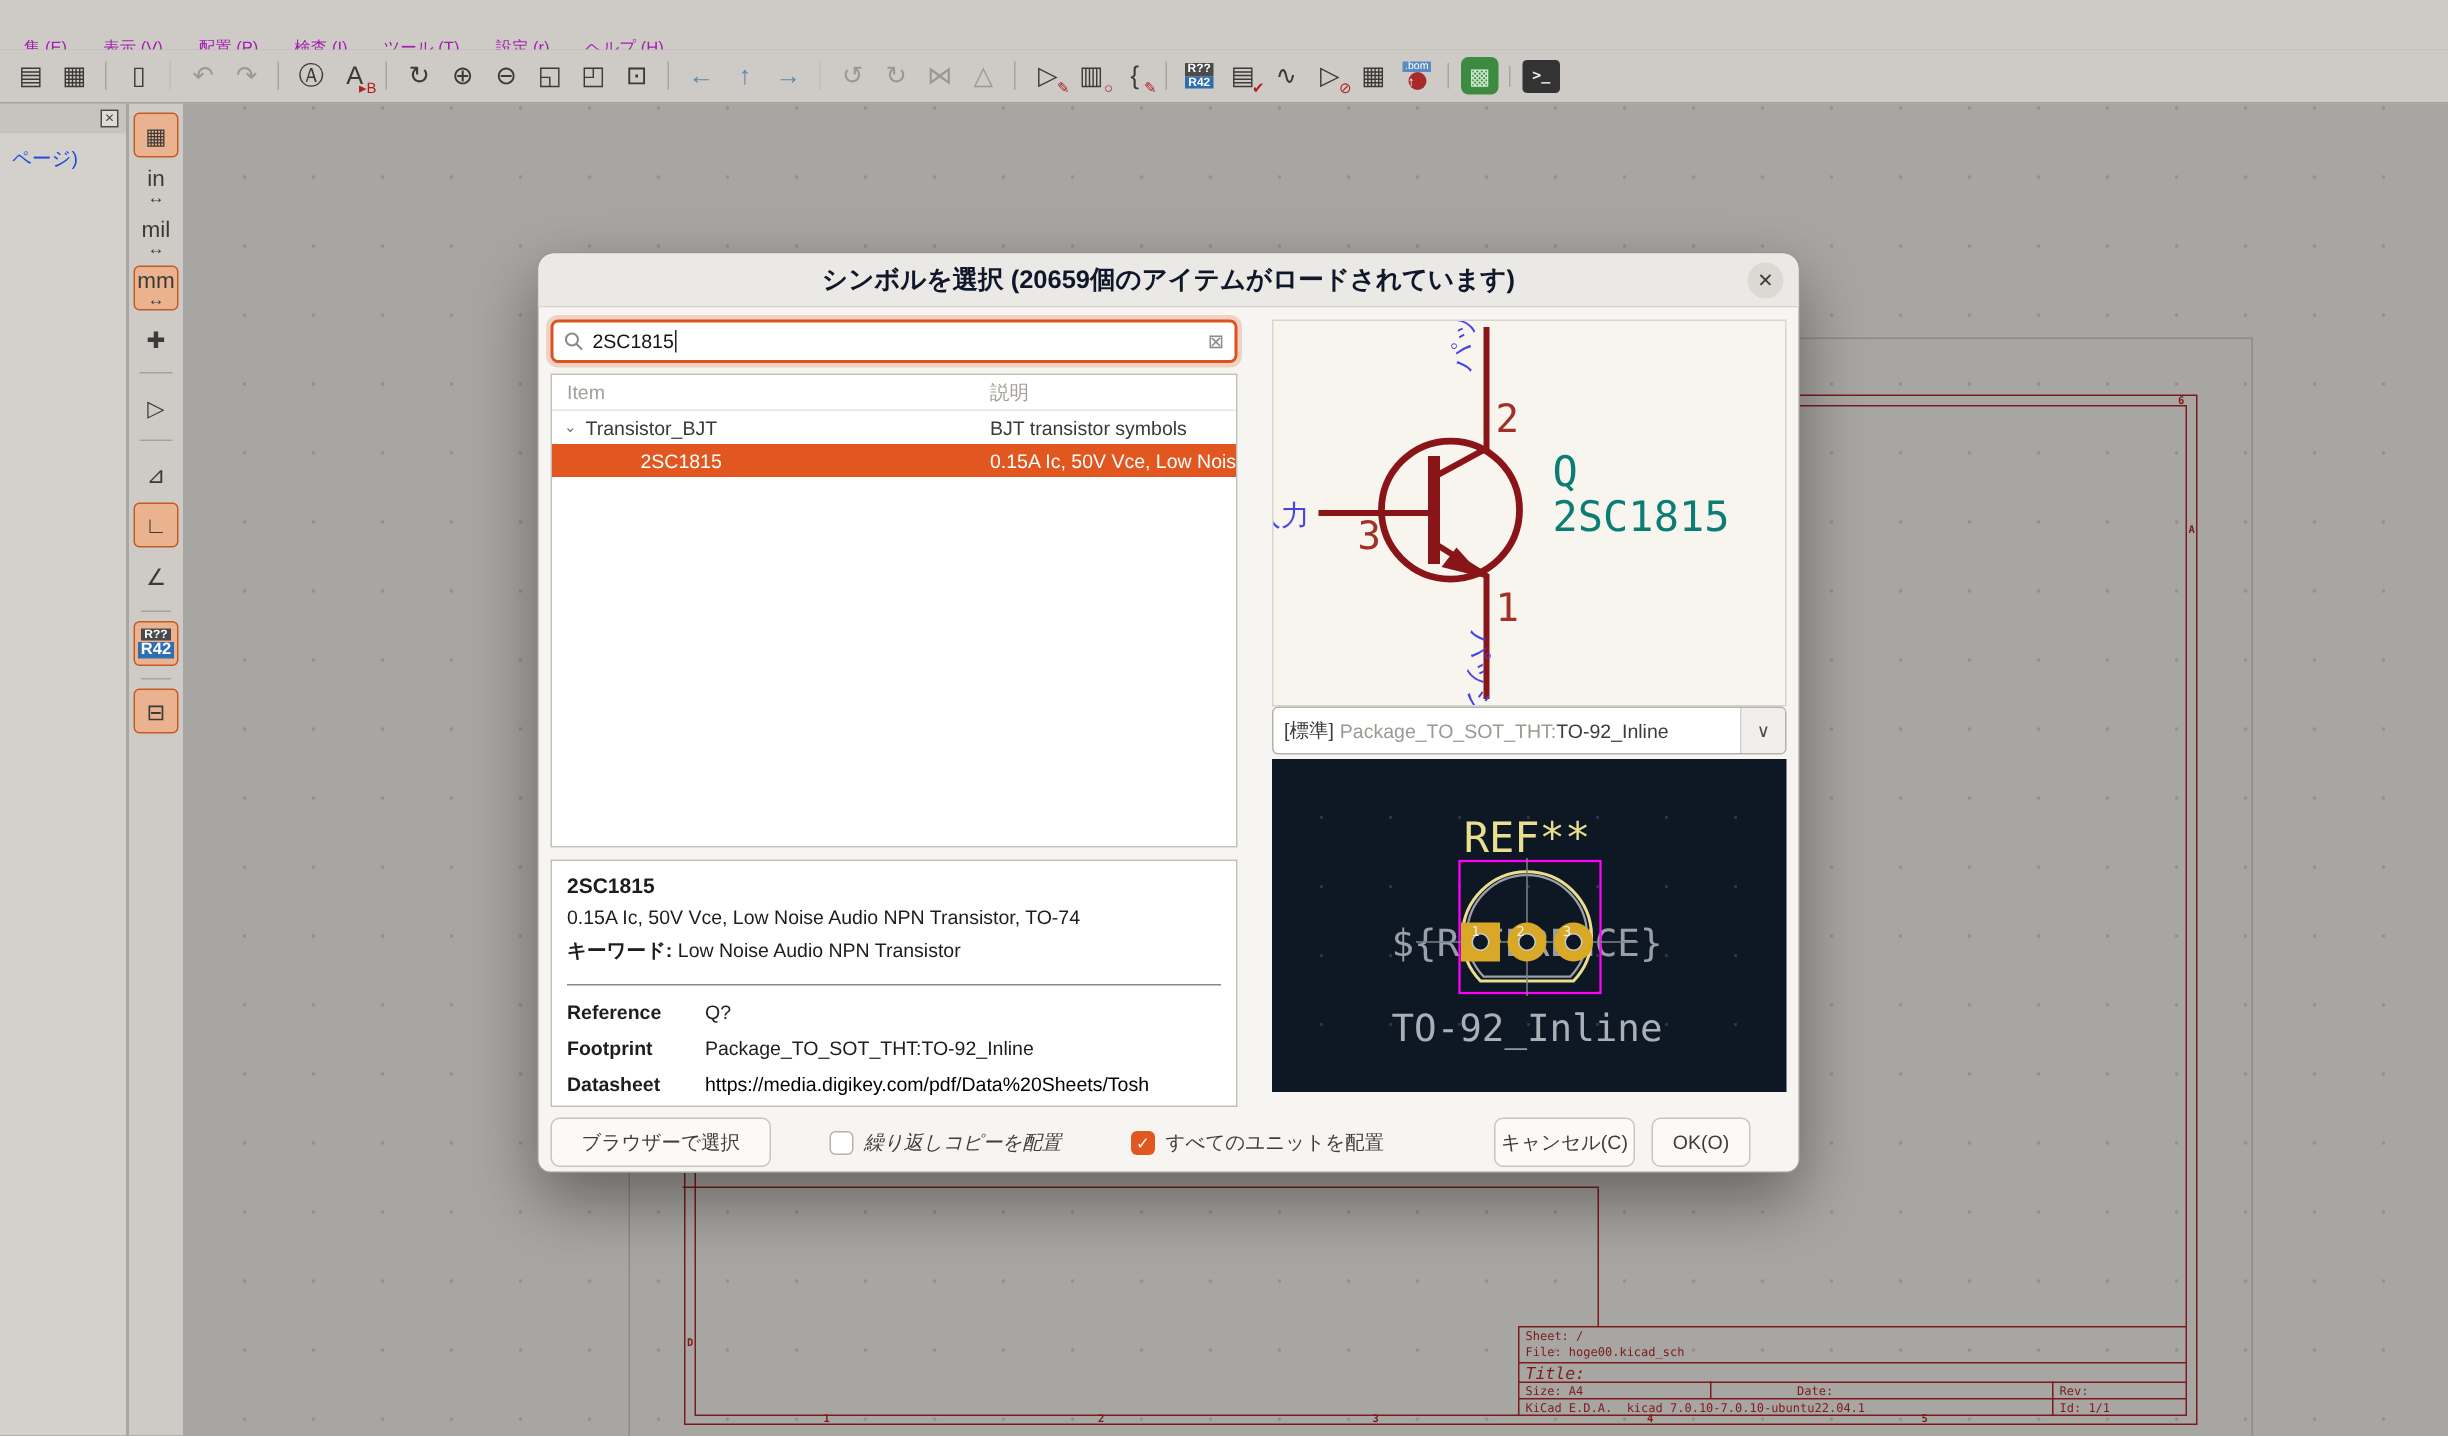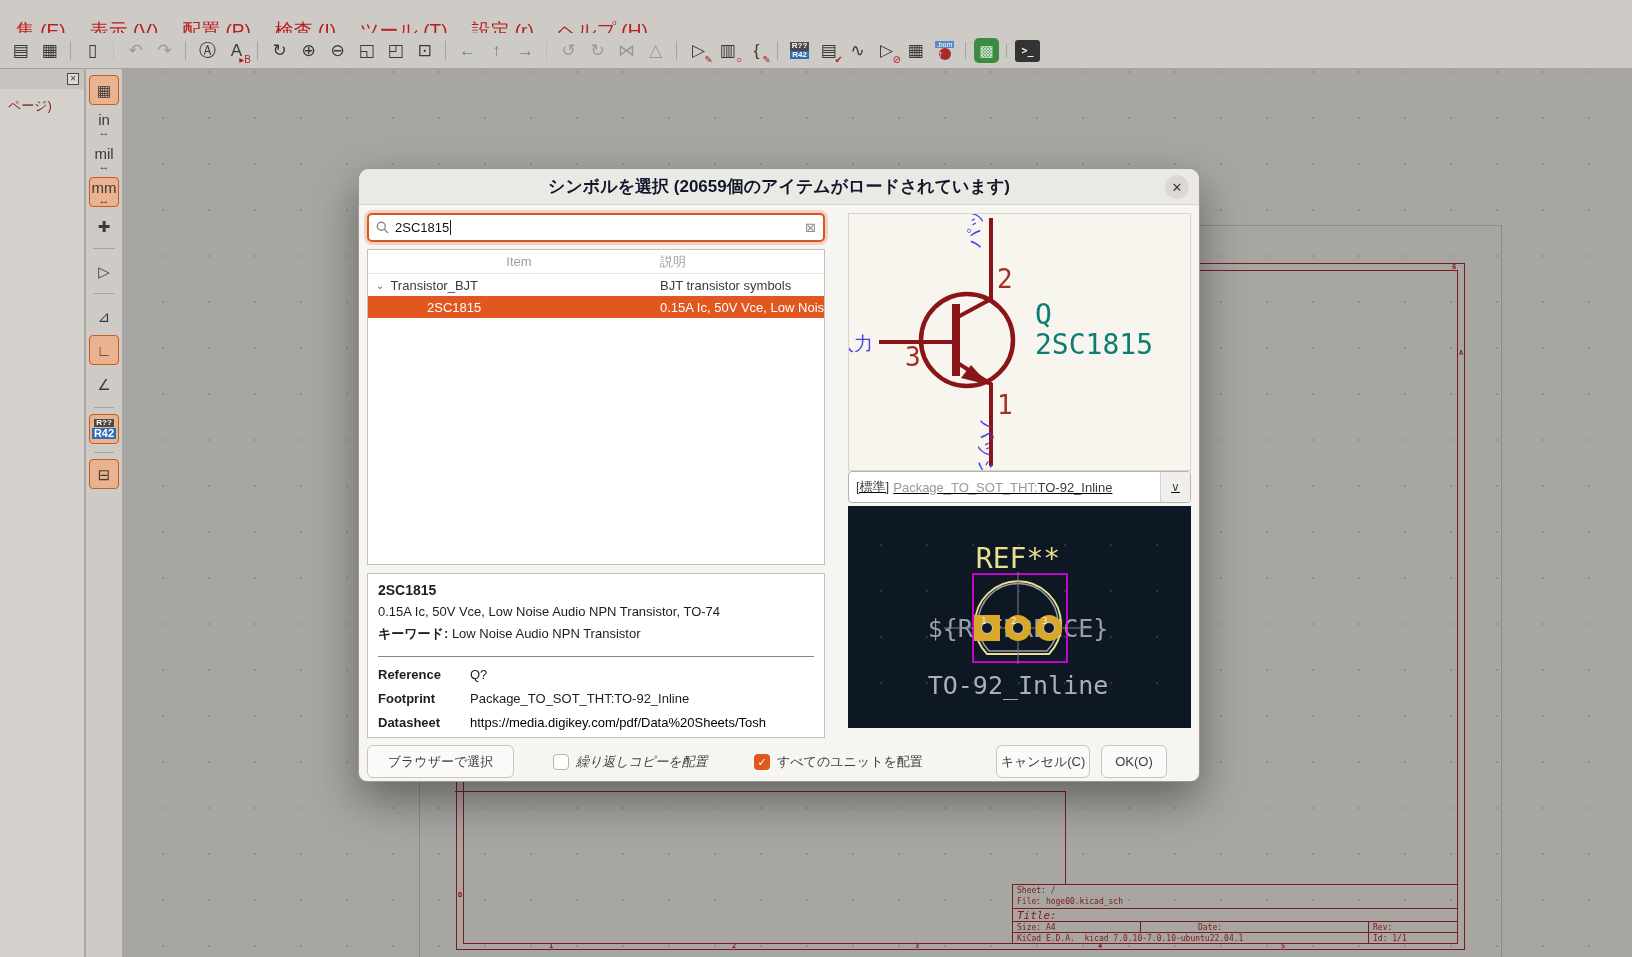--- a/index.html
+++ b/index.html
@@ -1,42 +1,42 @@
 <!DOCTYPE html>
 <html><head>
 <meta charset="utf-8">
 <style>
   * { margin:0; padding:0; box-sizing:border-box; }
   html,body { width:1632px; height:957px; overflow:hidden; }
   body { font-family:"Liberation Sans","DejaVu Sans",sans-serif; background:#a8a6a2; position:relative; }
 
   
   .menubar { position:absolute; left:0; top:0; width:1632px; height:33px; background:#cecbc6; display:flex; align-items:center; padding-left:4px; z-index:30; }
-  .menu-item { font-size:19px; color:#b91c1c; padding:6px 12px; cursor:default;margin-top:29px; }
+  .menu-item { font-size:11px; color:#a21caf; padding:6px 12px; cursor:default;margin-top:29px; }
   .toolbar { position:absolute; left:0; top:33px; width:1632px; height:36px; background:#cecbc6; border-bottom:1px solid #a5a29d; display:flex; align-items:center; padding-left:6px; z-index:30; }
   .icon { position:relative; width:27px; height:27px; margin:0 1px; display:flex; flex-direction:column; align-items:center; justify-content:center; font-size:17px; color:#3b3a38; border-radius:4px; }
   .icon span:empty { display:none; }
   .icon .badge { position:absolute; right:-1px; bottom:-1px; font-size:10px; color:#b01e1e; line-height:1; }
   .icon.blue { color:#5d86b0; font-weight:bold; }
   .icon.dis { opacity:.35; }
   .icon.sepb { margin-left:15px; }
   .icon.sepb::before { content:""; position:absolute; left:-9px; top:4px; bottom:4px; width:1px; background:#a7a4a0; }
   .icon.stack { font-size:8px; font-weight:bold; line-height:1.1; }
   .icon.stack .t1 { background:#4a4a4a; color:#fff; padding:0 2px; }
   .icon.stack .t2 { background:#2f6db5; color:#fff; padding:0 2px; }
   .icon.bomi .t1 { background:#5b8bc4; color:#fff; font-size:7px; padding:0 2px; }
   .icon.bomi .t2 { background:#a82b2b; color:#fff; border-radius:50%; width:12px; height:12px; font-size:9px; line-height:12px; }
   .icon.pcb { background:#3d8b40; color:#cfe8cf; border-radius:5px; width:25px; height:25px; font-size:15px; }
   .icon.term { background:#333; color:#eee; border-radius:3px; width:25px; height:22px; font-size:10px; font-weight:bold; font-family:"DejaVu Sans Mono",monospace; }
 
   
   .left-panel { position:absolute; left:0; top:69px; width:84px; height:888px; background:#d4d1cd; z-index:20; }
   .left-panel .hd { height:20px; background:#c7c4c0; display:flex; justify-content:flex-end; align-items:center; padding-right:5px; }
   .panel-close { width:12px; height:12px; border:1px solid #4a4947; font-size:8px; line-height:10px; text-align:center; color:#4a4947; background:#dedbd7; }
-  .left-panel .lbl { font-size:13px; color:#7f1d1d; padding:8px 0 0 8px; }
+  .left-panel .lbl { font-size:13px; color:#1d4ed8; padding:8px 0 0 8px; }
 
   
   .vtoolbar { position:absolute; left:86px; top:69px; width:36px; height:888px; background:#cecbc6; display:flex; flex-direction:column; align-items:center; padding-top:4px; z-index:20; }
   .vicon { position:relative; width:30px; height:30px; margin:2px 0; display:flex; flex-direction:column; align-items:center; justify-content:center; font-size:15px; color:#3b3a38; border-radius:4px; }
   .vicon .t2 { font-size:9px; line-height:.6; margin-top:-1px; }
   .vicon.sel { background:#eab violet; }
   .vicon.sel { background:#eab28e; border:1px solid #c75a23; }
   .vicon.stack { font-size:8px; font-weight:bold; line-height:1.1; }
   .vicon.stack .t1 { background:#4a4a4a; color:#fff; padding:0 2px; }
   .vicon.stack .t2 { background:#2f6db5; color:#fff; padding:0 2px; margin-top:1px; }
@@ -61,40 +61,40 @@
   .dlg-title { font-size:17px; font-weight:bold; color:#0f172a; }
   .dlg-close { position:absolute; right:10px; top:6px; width:24px; height:24px; border-radius:50%; background:#dcd9d5; color:#3d3c3a; font-size:13px; display:flex; align-items:center; justify-content:center; }
 
   .search-box { position:absolute; left:8px; top:44px; width:458px; height:29px; background:#fff; border:2px solid #d9541e; border-radius:5px; box-shadow:0 0 0 3px rgba(217,84,30,.22); display:flex; align-items:center; padding:0 7px; }
   .search-box .txt { font-size:13px; color:#141414; margin-left:6px; }
   .caret { display:inline-block; width:1px; height:15px; background:#222; vertical-align:middle; margin-left:1px; }
   .search-clear { margin-left:auto; color:#8d8a86; font-size:13px; }
 
   .sym-list { position:absolute; left:8px; top:80px; width:458px; height:316px; background:#fff; border:1px solid #c3c0bb; overflow:hidden; }
   .list-hd { display:flex; height:24px; align-items:center; border-bottom:1px solid #e6e4e0; }
-  .list-hd .c1 { width:292px; padding-left:10px; font-size:13px; color:#a29e98;text-align:center; }
+  .list-hd .c1 { width:292px; padding-left:10px; font-size:13px; color:#a29e98; }
   .list-hd .c2 { font-size:13px; color:#a29e98; }
   .lrow { display:flex; height:22px; align-items:center; font-size:13px; color:#3b3a38; white-space:nowrap; }
   .lrow .c1 { width:292px; overflow:hidden; display:flex; align-items:center; }
   .lrow .c2 { flex:1; overflow:hidden; }
   .lrow.sel { background:#e2571f; color:#fff; }
   .expander { color:#6d6a66; font-size:10px; margin:0 6px 0 8px; }
 
   .details { position:absolute; left:8px; top:404px; width:458px; height:165px; background:#fff; border:1px solid #c3c0bb; overflow:hidden; padding:8px 10px; font-size:13px; color:#1e1d1b; }
   .details .nm { font-weight:bold; font-size:14px; margin-bottom:6px; }
   .details .ds { margin-bottom:6px; }
   .details .kw b { font-weight:bold; }
   .details hr { border:none; border-top:1px solid #8a8783; margin:13px 0 10px 0; }
   .frow { display:flex; margin-bottom:9px; }
   .frow .fl { width:92px; font-weight:bold; }
   .frow .fv {}
   .frow .link { color:#000000; }
 
   .sym-preview { position:absolute; left:489px; top:44px; width:343px; height:258px; background:#f7f5ee; border:1px solid #d8d5cf; }
-  .fp-combo { position:absolute; left:489px; top:302px; width:343px; height:32px; background:#fff; border:1px solid #b5b2ad; border-radius:4px; display:flex; align-items:center; font-size:13px; padding-left:7px; overflow:hidden;text-decoration:underline; }
+  .fp-combo { position:absolute; left:489px; top:302px; width:343px; height:32px; background:#fff; border:1px solid #b5b2ad; border-radius:4px; display:flex; align-items:center; font-size:13px; padding-left:7px; overflow:hidden; }
   .fp-combo .p1 { color:#3d3c3a; }
   .fp-combo .p2 { color:#9c9892; margin-left:4px; }
   .fp-combo .p3 { color:#3d3c3a; }
   .combo-btn { margin-left:auto; width:30px; height:30px; background:#f1efec; border-left:1px solid #d5d2cd; display:flex; align-items:center; justify-content:center; color:#4a4947; font-size:12px; }
   .fp-preview { position:absolute; left:489px; top:337px; width:343px; height:222px; background:#0e1724;
                 background-image:radial-gradient(circle,#27344a 1px,transparent 1.3px); background-size:46px 46px; background-position:10px 16px; }
 
   .footer-btn { position:absolute; height:33px; background:#fbfaf8; border:1px solid #c8c4bf; border-radius:6px; font-size:13px; color:#3d3c3a; display:flex; align-items:center; justify-content:center; }
   .cbx { position:absolute; display:flex; align-items:center; font-size:13px; color:#3d3c3a; }
   .cb { width:16px; height:16px; border-radius:4px; margin-right:7px; display:flex; align-items:center; justify-content:center; }

